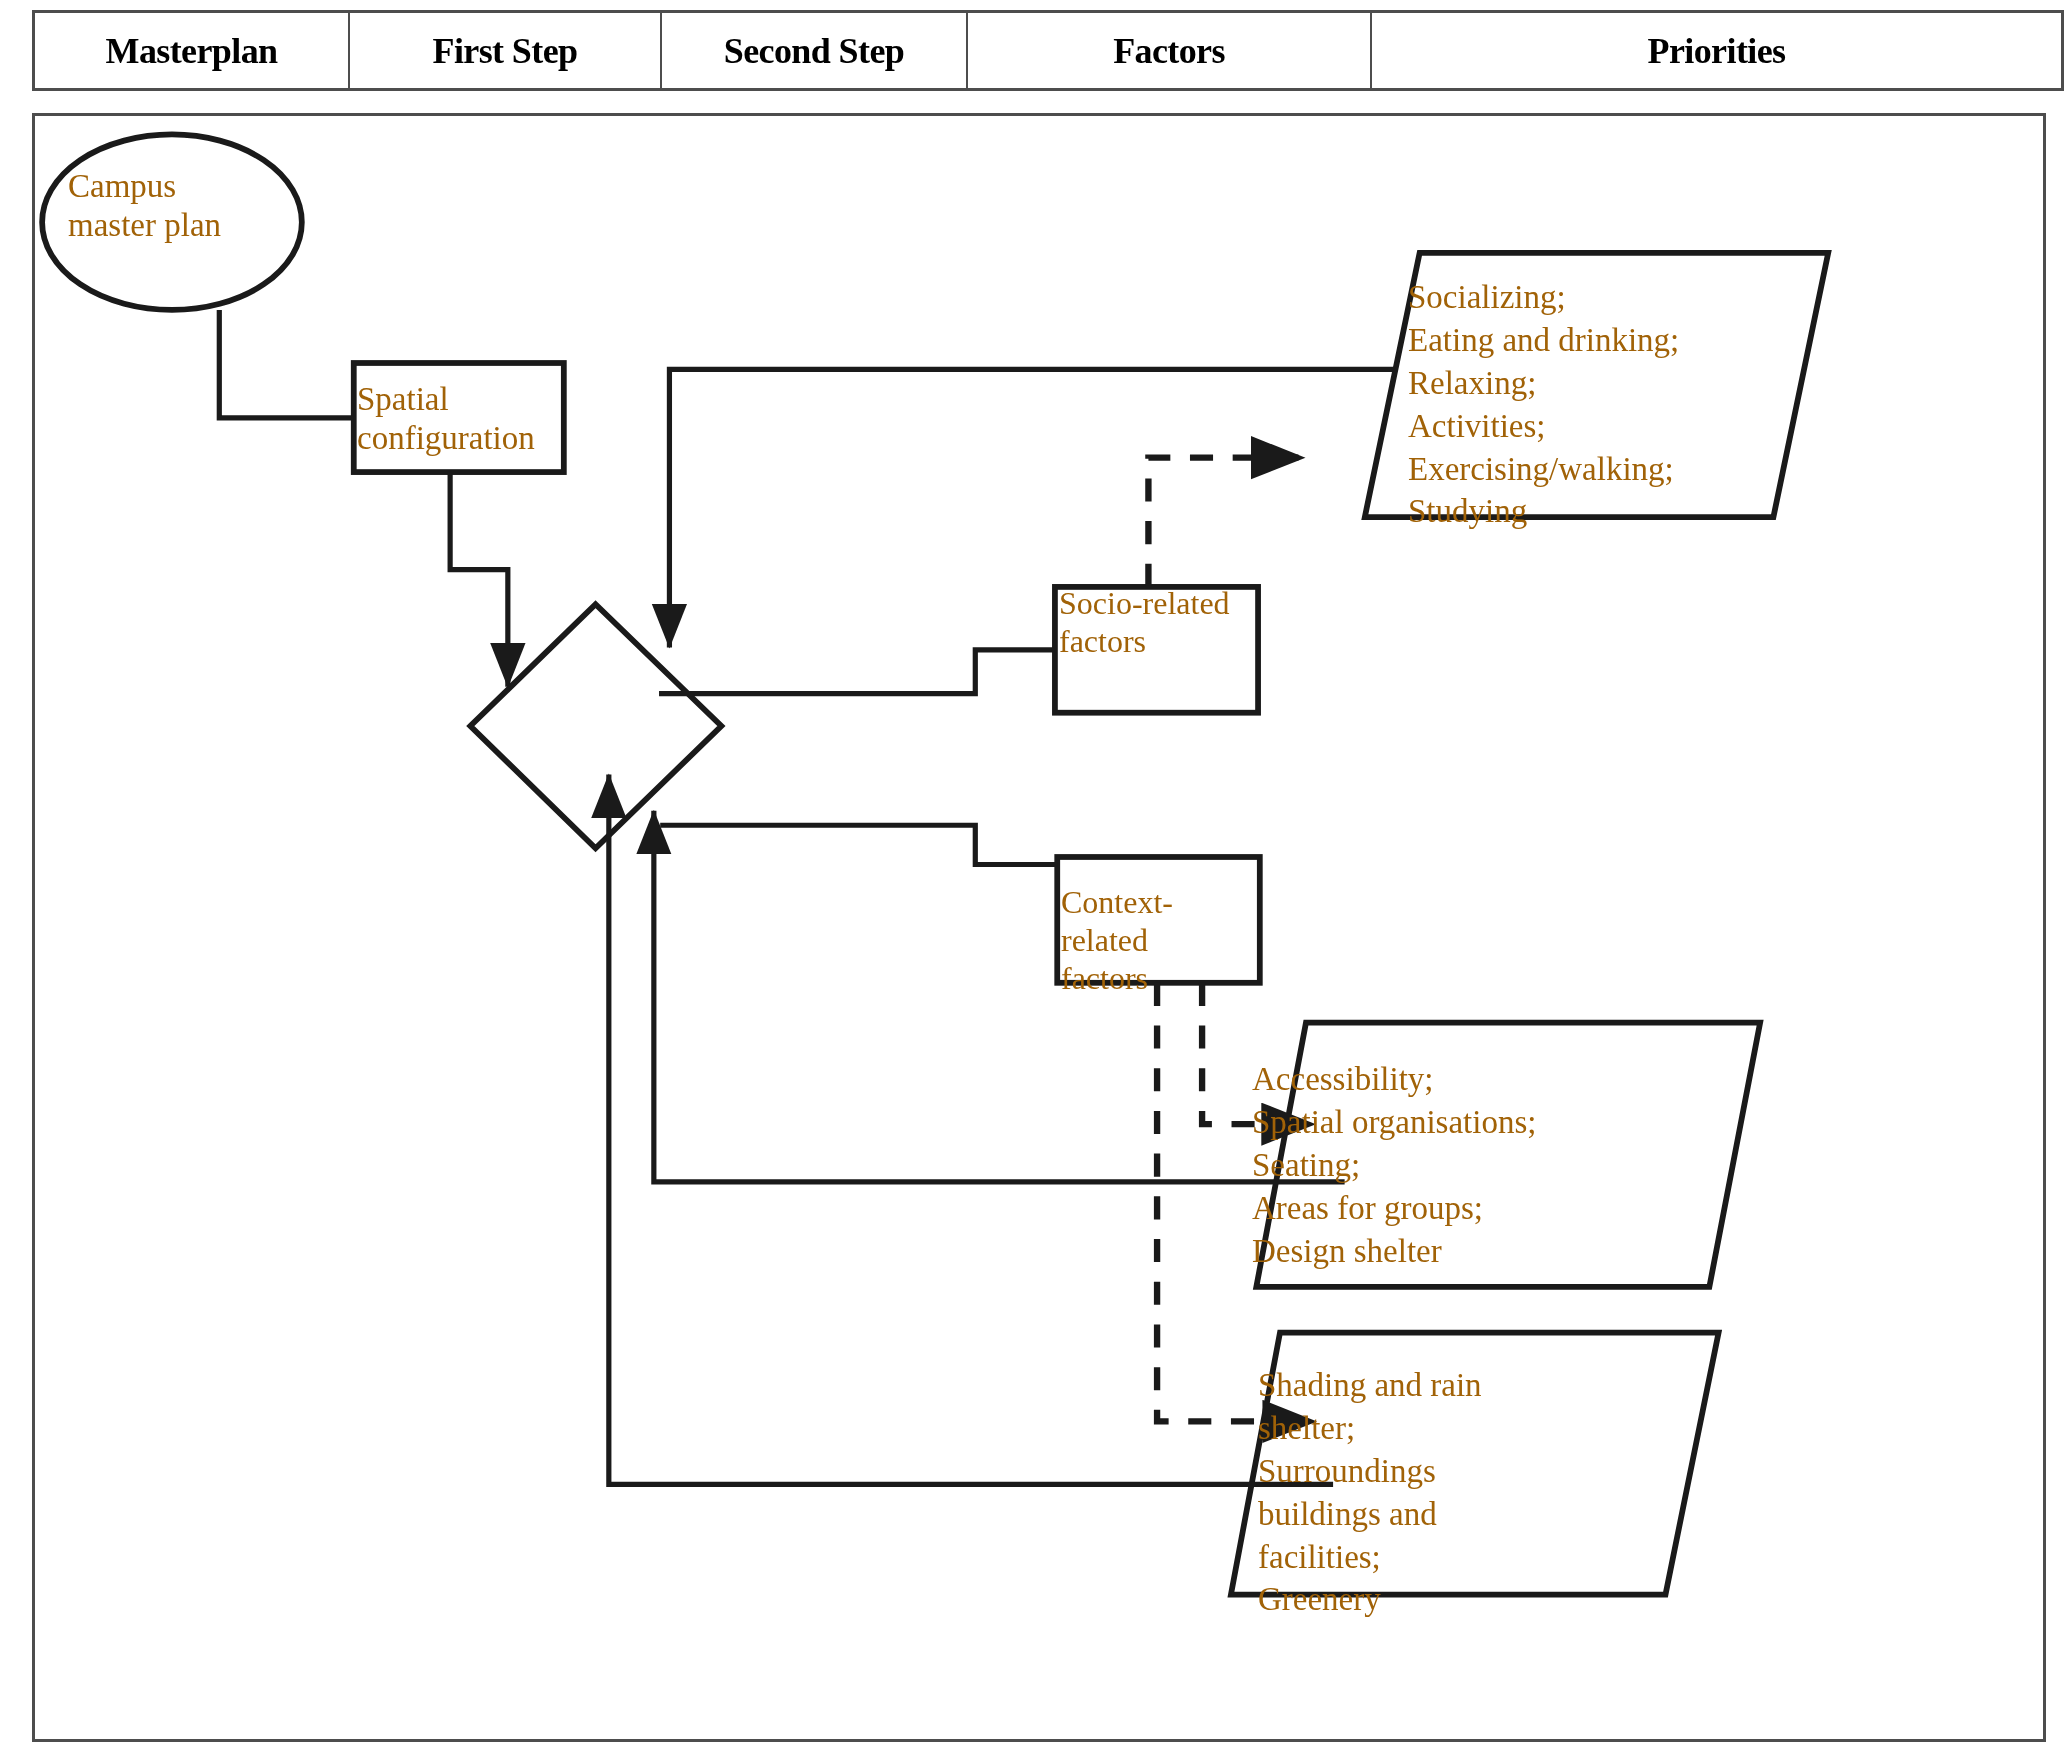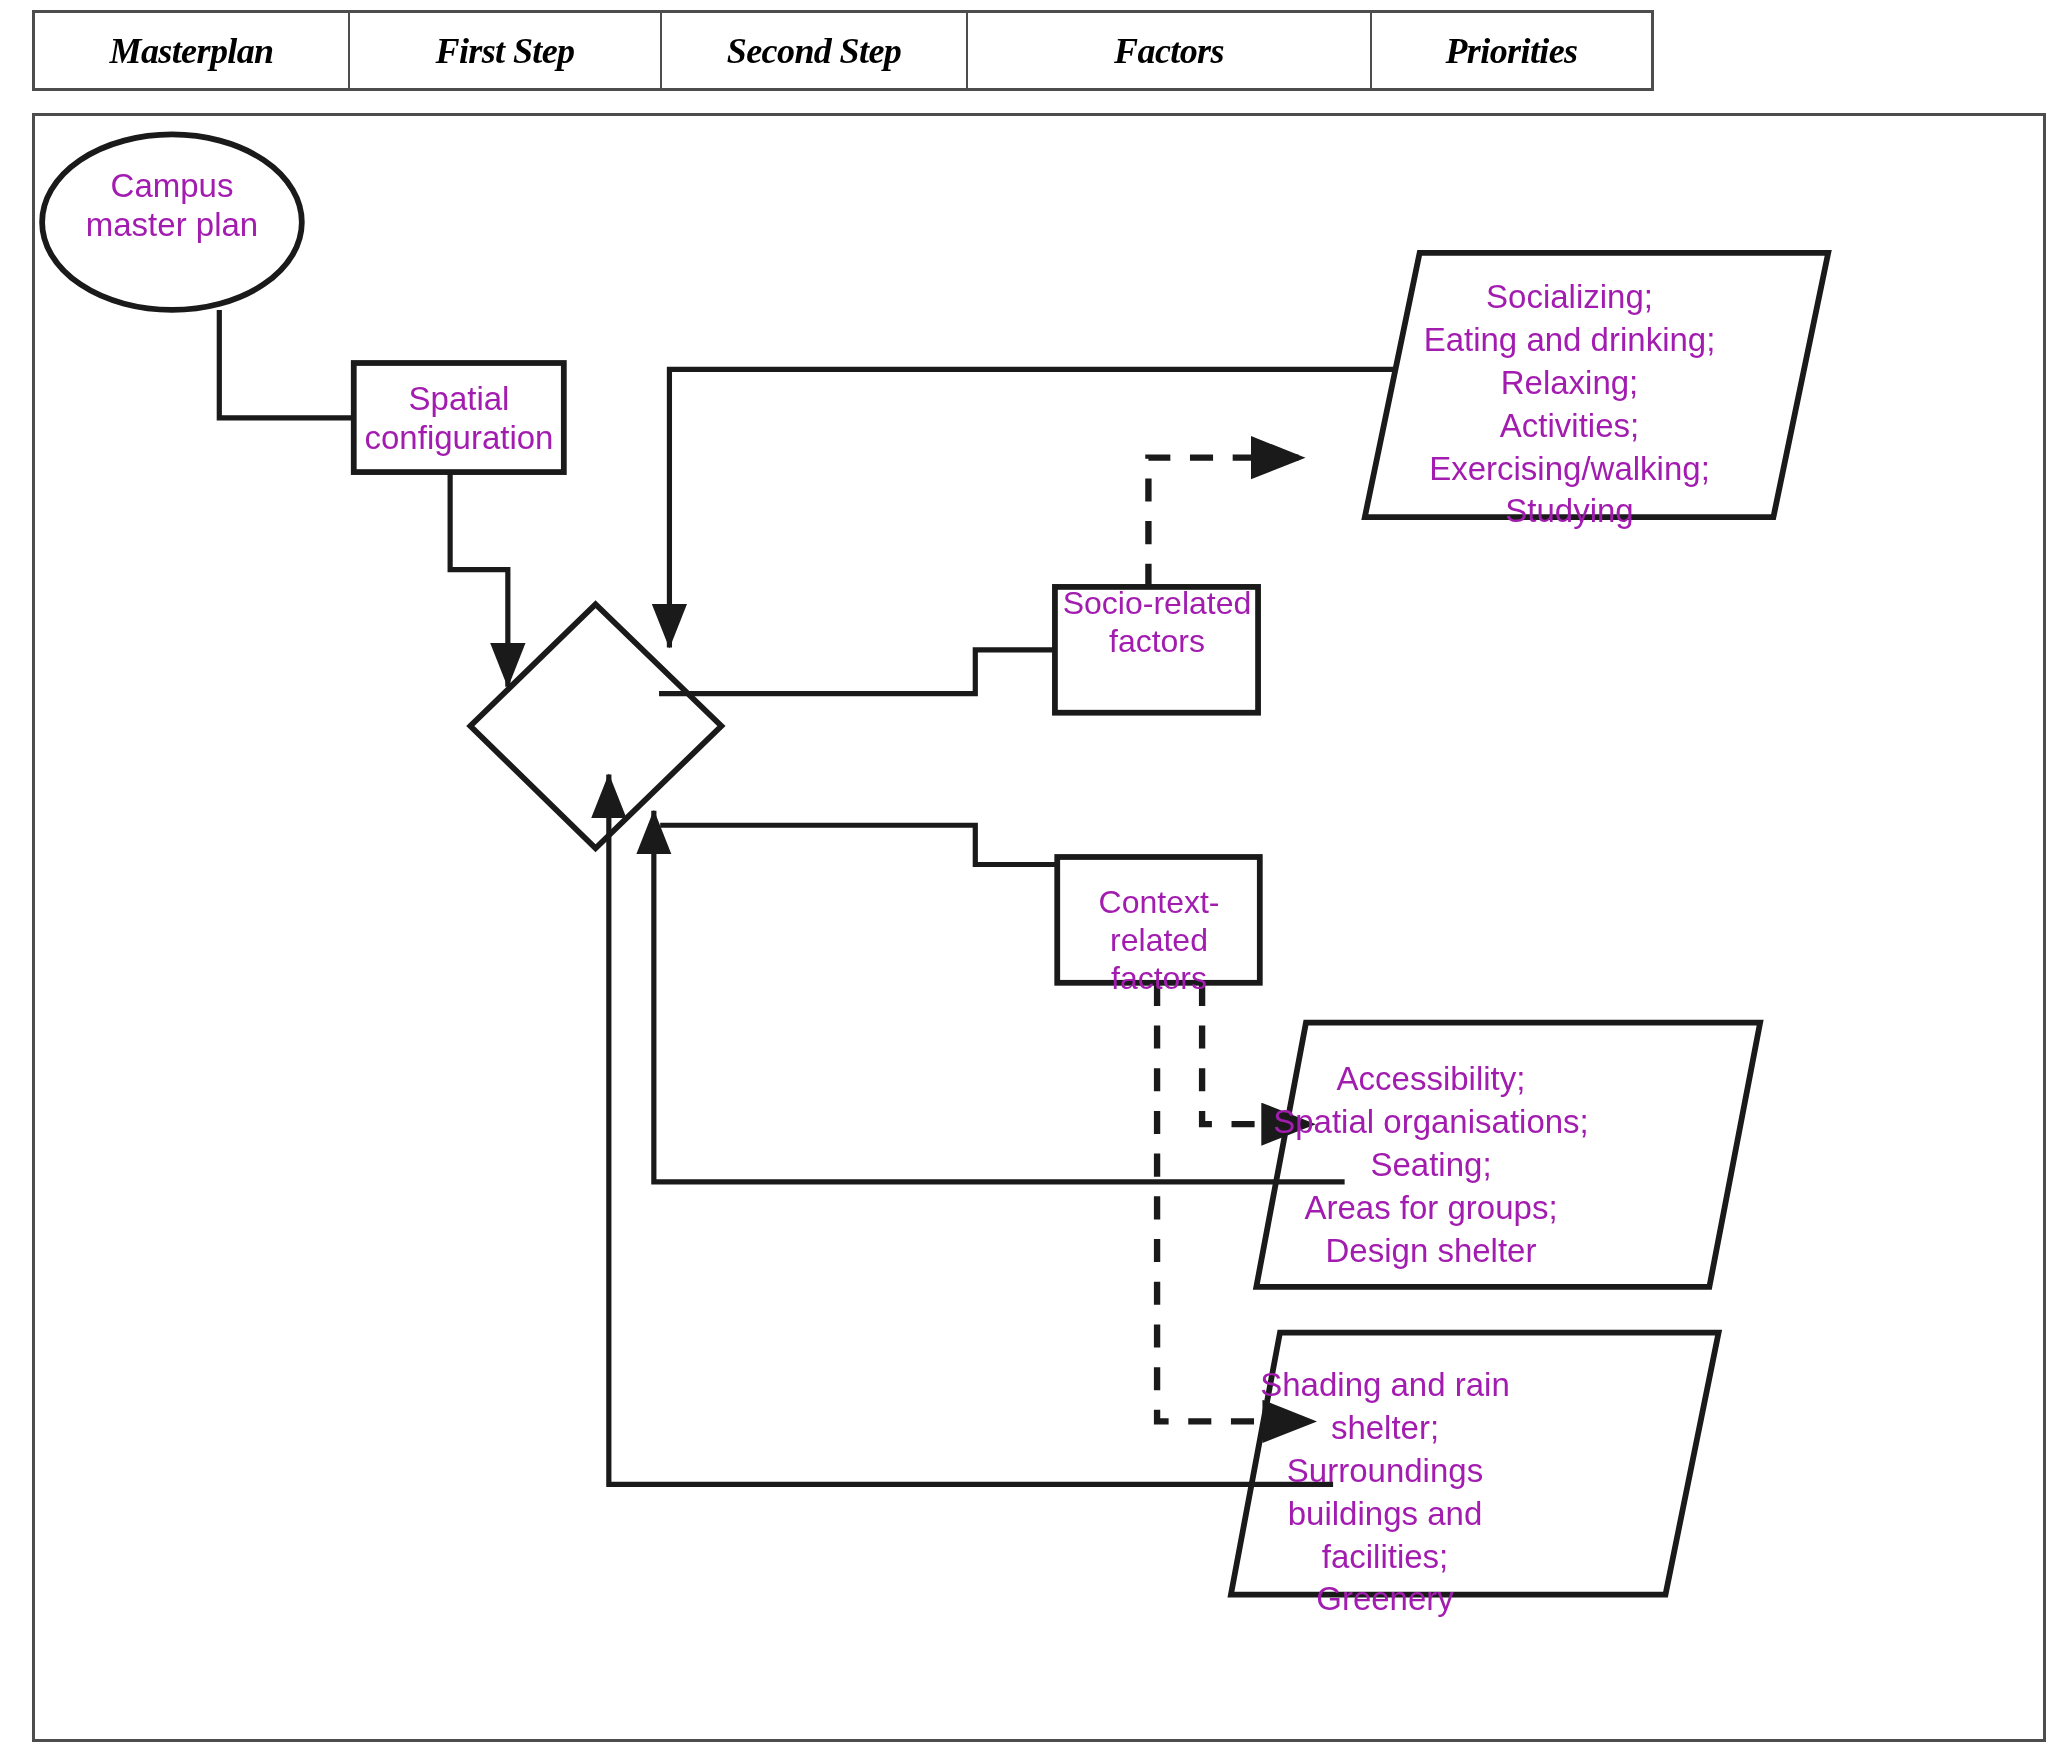--- a/index.html
+++ b/index.html
@@ -1,37 +1,37 @@
 <!DOCTYPE html>
 <html style="font-size:9.2px"><head>
 <meta charset="utf-8">
 <style>
   html,body{margin:0;padding:0;background:#ffffff;}
   body{font-family:"Liberation Serif", serif;}
   #page{position:relative;width:2066px;height:1759px;background:#ffffff;overflow:hidden;}
 
   
-  #header-table{position:absolute;left:32px;top:10.4px;width:1622px;height:81px;
-                border:3.5px solid #4d4d4d;box-sizing:border-box;display:flex;background:#fff;font-style:italic;}
+  #header-table{position:absolute;left:32px;top:10.4px;width:2032px;height:81px;
+                border:3.5px solid #4d4d4d;box-sizing:border-box;display:flex;background:#fff;}
   .hdr-cell{display:flex;align-items:center;justify-content:center;
             border-right:2.3px solid #4d4d4d;box-sizing:border-box;
             font-size:36px;font-weight:bold;color:#000;font-family:"Liberation Serif", serif;
             letter-spacing:-0.6px;}
   .hdr-cell:last-child{border-right:none;border-radius:7px;}
 
   
   #body-frame{position:absolute;left:32px;top:113px;width:2014px;height:1629px;
               border:3.5px solid #4d4d4d;box-sizing:border-box;background:#fff;}
 
   
   #canvas{position:absolute;left:0;top:0;width:2066px;height:1759px;}
 
   
-  .node-label{position:absolute;text-align:center;color:#a21caf;
-              font-family:Liberation Sans, sans-serif;line-height:1.18;
+  .node-label{position:absolute;color:#a16207;
+              font-family:Liberation Serif, serif;line-height:1.18;
               pointer-events:none;}
   .lbl-ellipse{left:68px;top:167px;width:208px;font-size:33px;}
   .lbl-spatial{left:357px;top:380px;width:204px;font-size:33px;}
   .lbl-diamond{left:507px;top:667px;width:179px;font-size:33px;}
   .lbl-socio{left:1059px;top:585px;width:196px;font-size:32px;}
   .lbl-context{left:1061px;top:884px;width:196px;font-size:32px;}
   .lbl-p1{left:1408px;top:268px;width:323px;font-size:33px;line-height:1.30;margin-top:8px;}
   .lbl-p2{left:1252px;top:1042px;width:358px;font-size:33px;line-height:1.30;margin-top:16px;}
   .lbl-p3{left:1258px;top:1348px;width:254px;font-size:33px;line-height:1.30;margin-top:16px;}
 </style>

